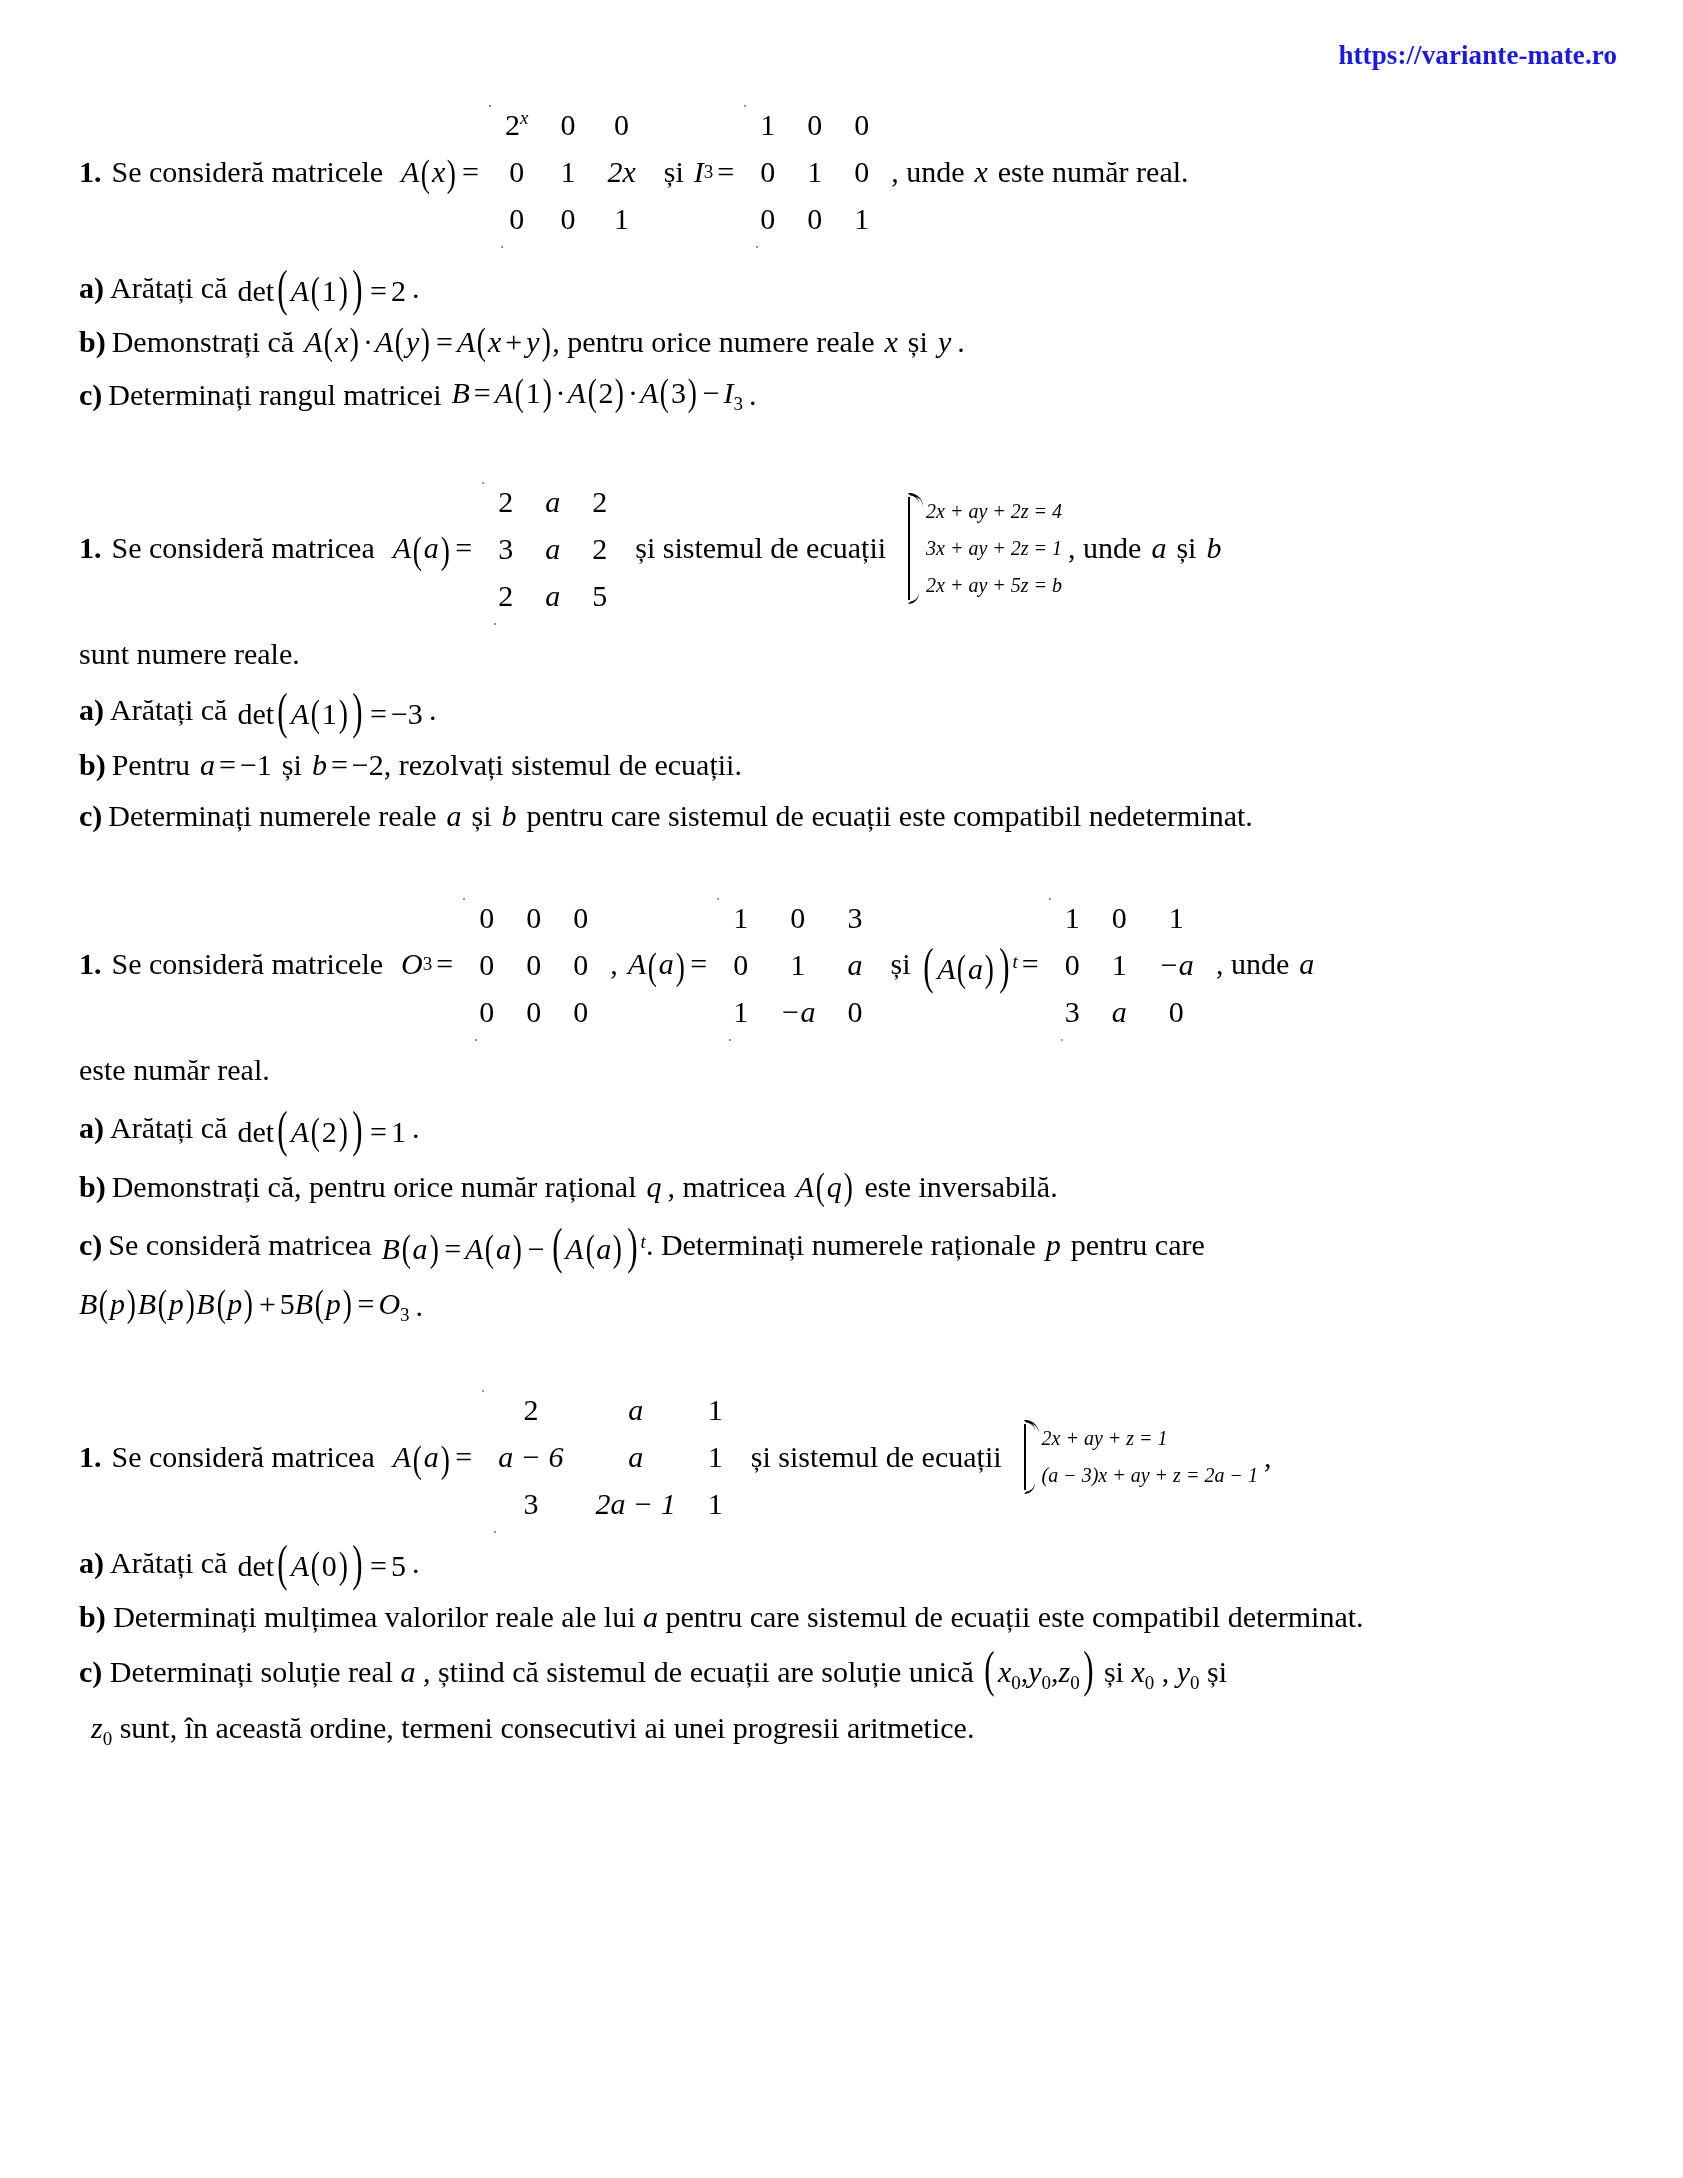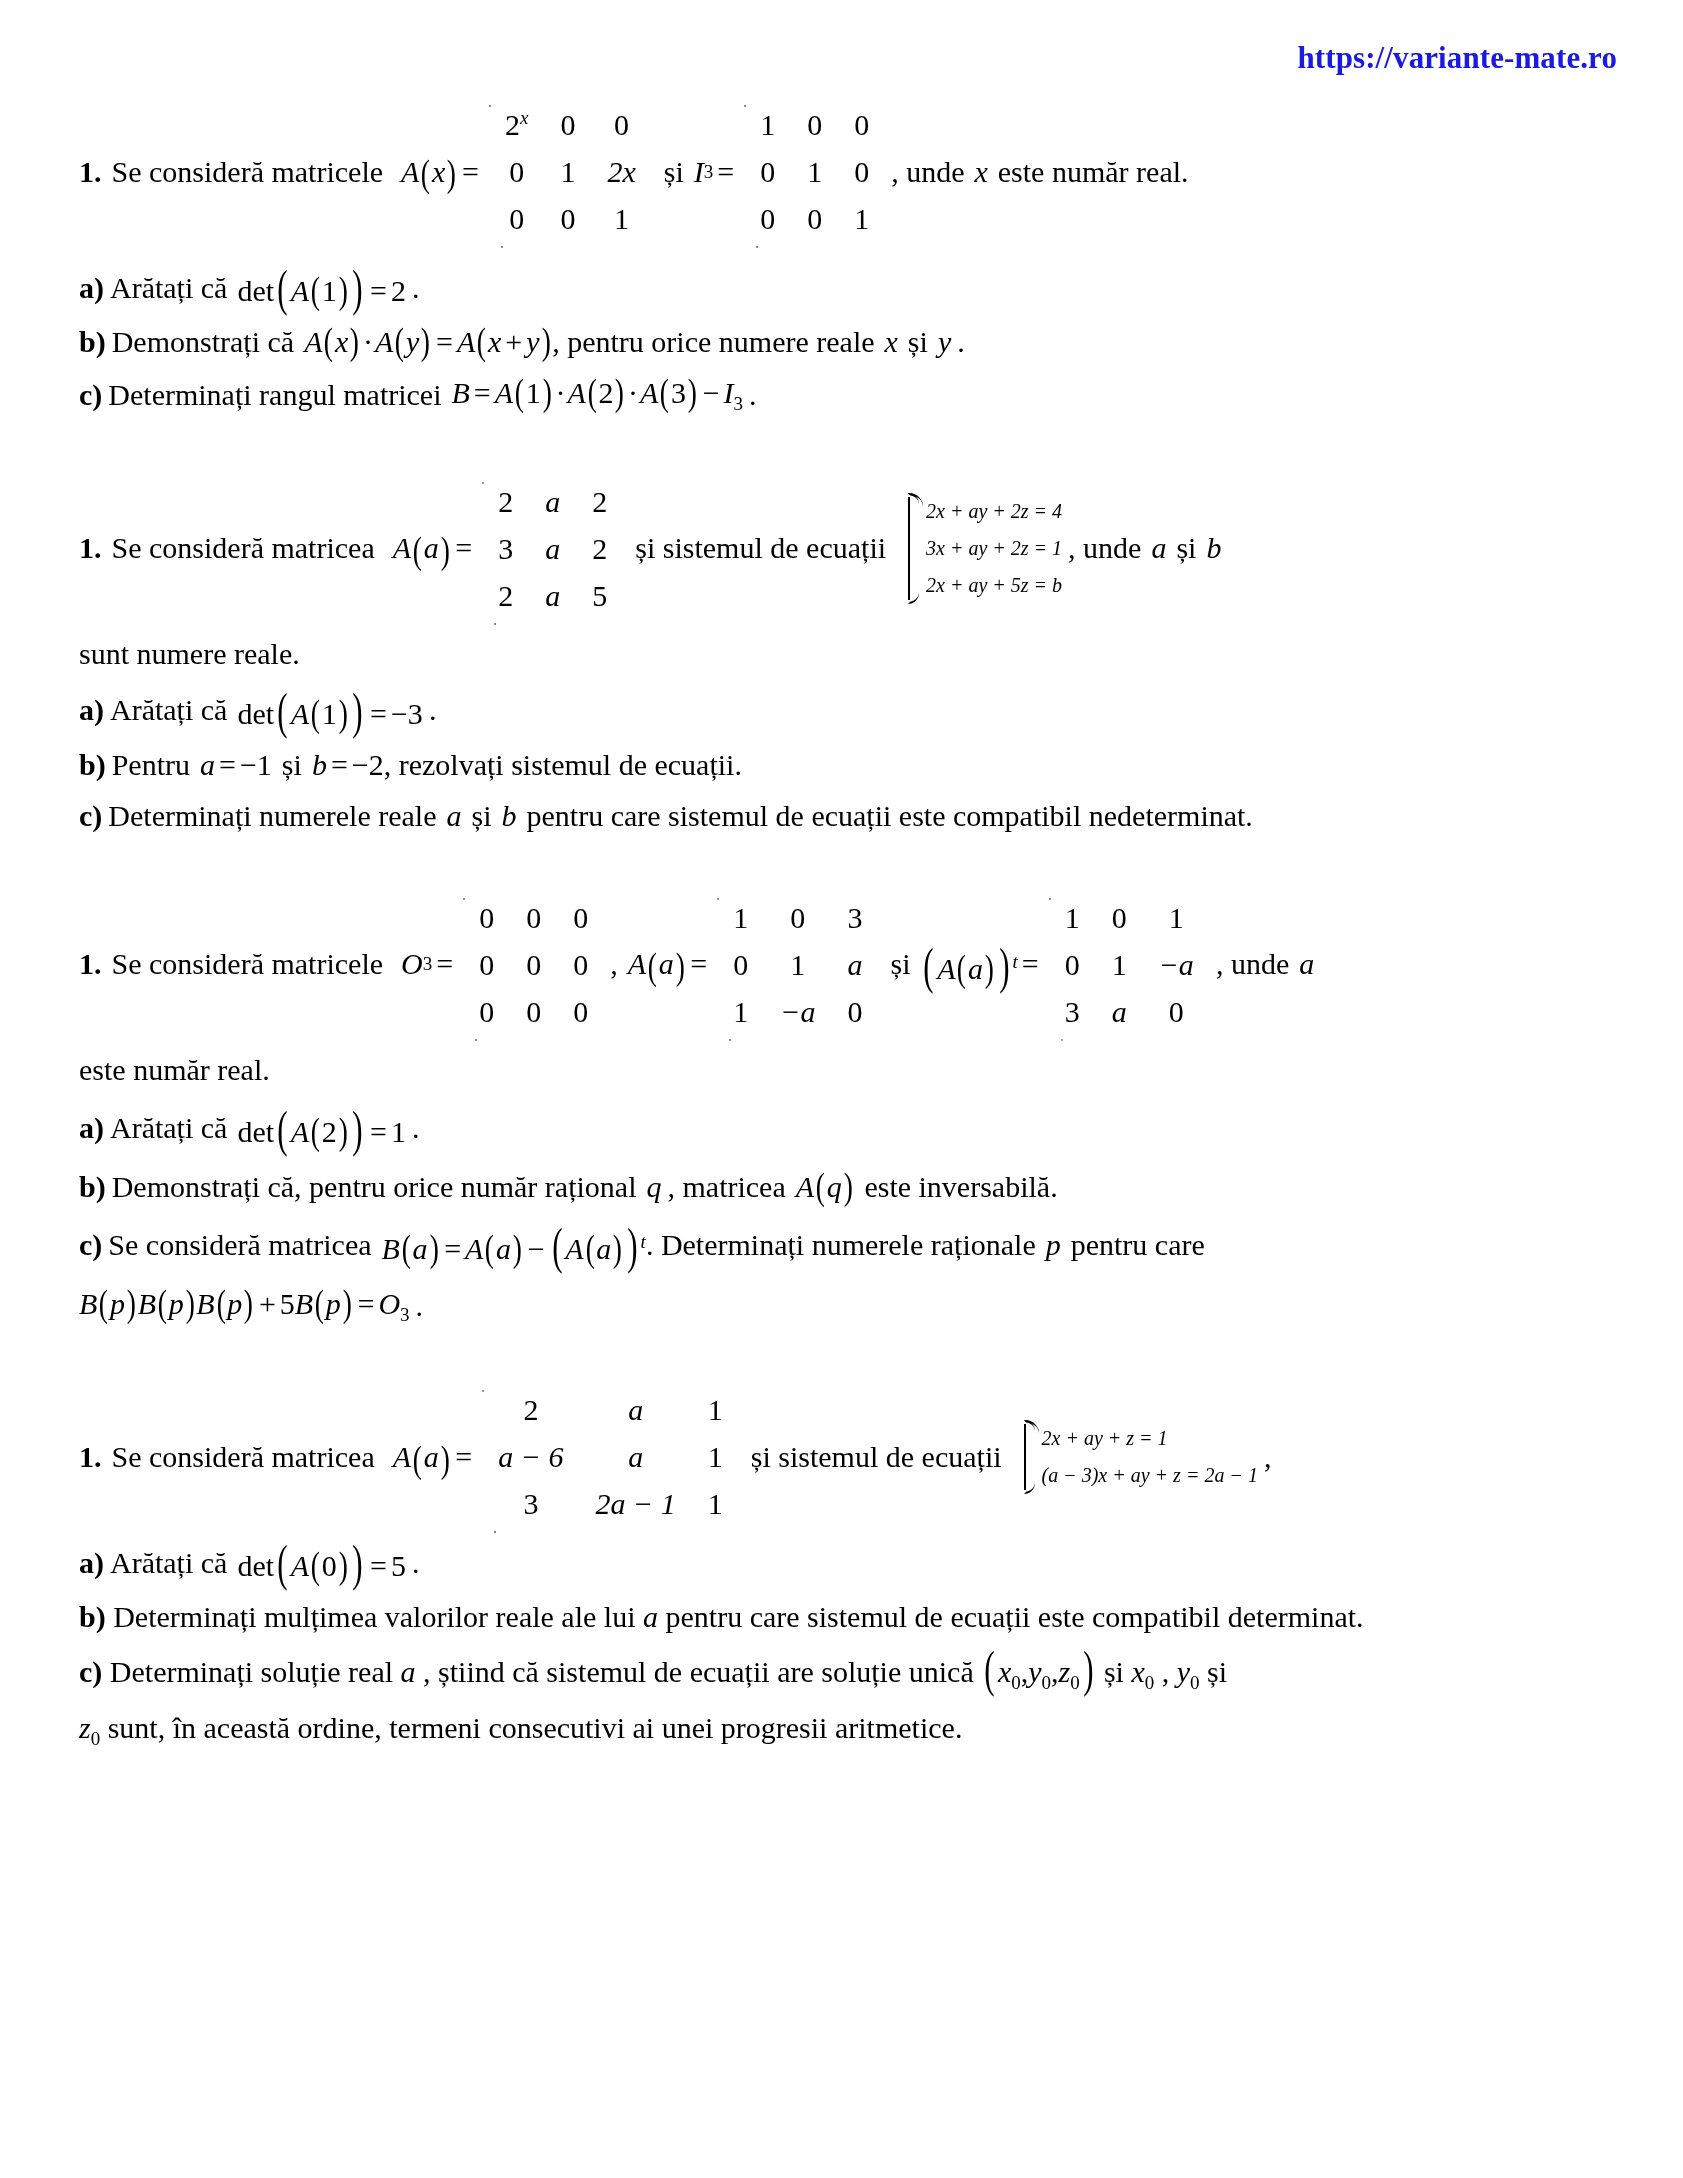--- a/index.html
+++ b/index.html
@@ -24,21 +24,21 @@
   
   .header-row {
     height: 55px;
     display: flex;
     justify-content: flex-end;
     align-items: flex-start;
   }
   .site-url {
     color: #1a1ae0;
     font-weight: bold;
-    font-size: 31px;
+    font-size: 27px;
     letter-spacing: 0.1px;
     padding-right: 12px;
   }
 
   
   .prob {
     margin-top: 34px;
   }
   .line {
     font-size: 30px;
@@ -646,20 +646,20 @@
     <div class="para" style="margin-top:6px; width:1465px;">
       <span class="txt b">c)</span>
       <span class="txt">Determinați soluție real</span>
       <span class="mi">a</span>
       <span class="txt">, știind că sistemul de ecuații are soluție unică</span>
       <span class="txt"><span class="gp2">(</span><span class="mi">x</span><sub class="sbn">0</sub>,<span class="mi">y</span><sub class="sbn">0</sub>,<span class="mi">z</span><sub class="sbn">0</sub><span class="gp2">)</span></span>
       <span class="txt">și</span>
       <span class="txt"><span class="mi">x</span><sub class="sbn">0</sub> ,&nbsp;<span class="mi">y</span><sub class="sbn">0</sub>&nbsp;și</span>
     </div>
 
-    <div class="para" style="margin-top:10px; width:1465px;">
+    <div class="para" style="margin-top:10px; width:1465px;margin-left:12px;">
       <span class="txt"><span class="mi">z</span><sub class="sbn">0</sub></span>
       <span class="txt">sunt, în această ordine, termeni consecutivi ai unei progresii aritmetice.</span>
     </div>
   </div>
 
 </div>
 
 
 </body></html>

